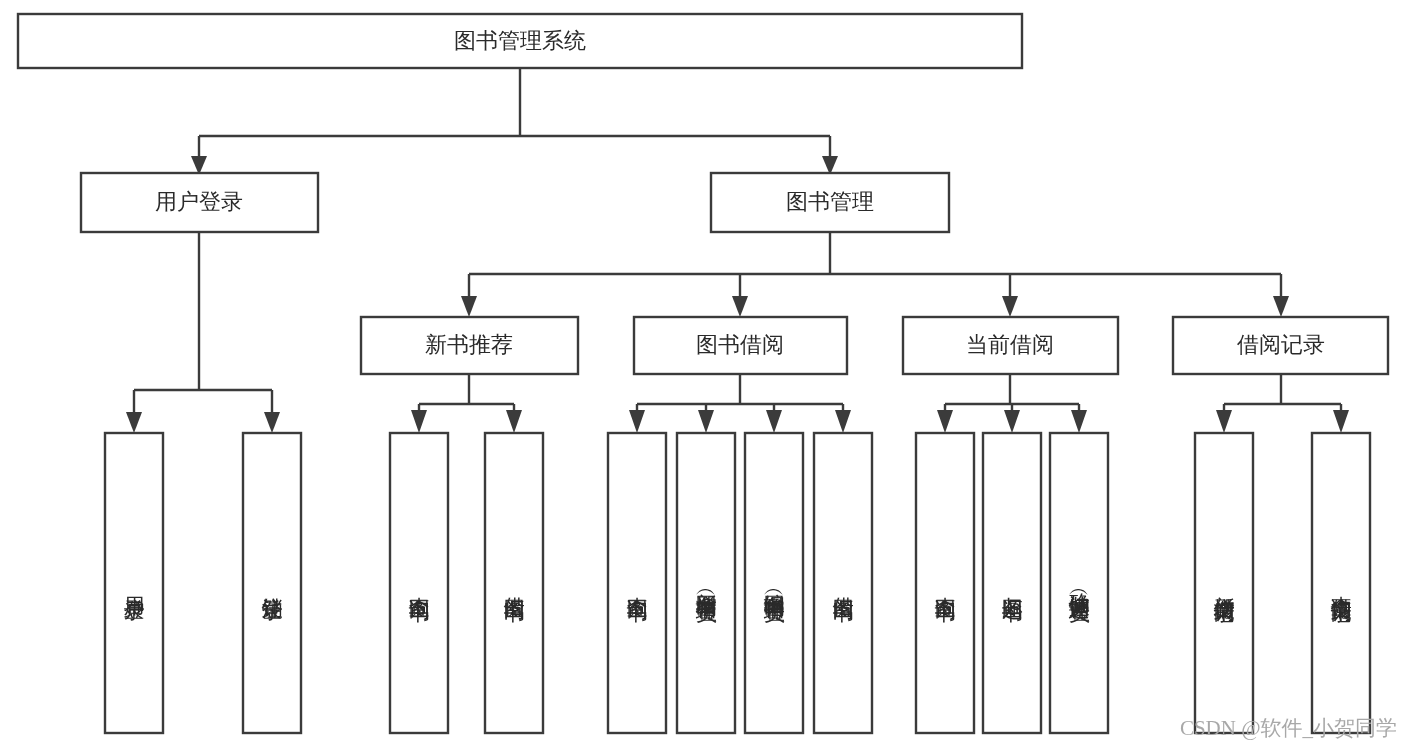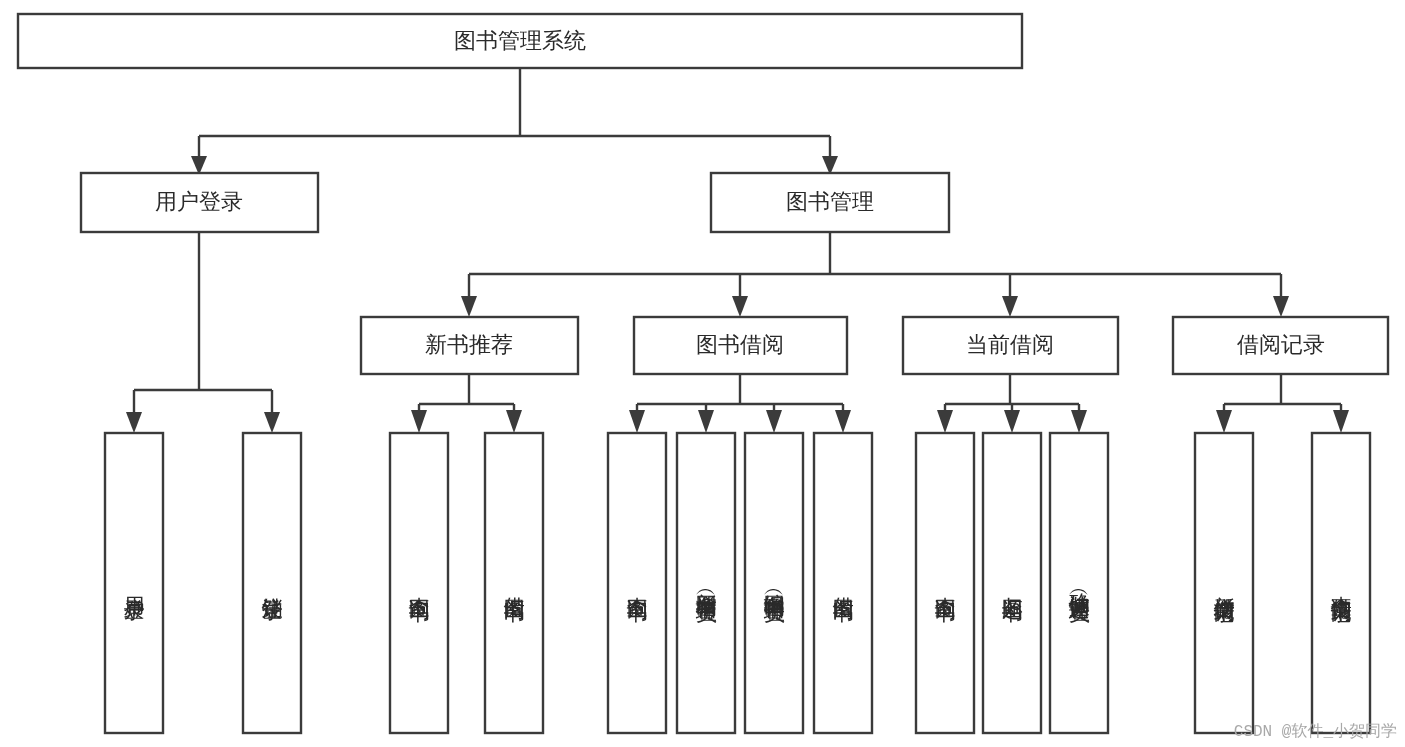--- a/index.html
+++ b/index.html
@@ -63,22 +63,22 @@
     align-items: center;
     justify-content: center;
     white-space: nowrap;
     pointer-events: none;
     user-select: none;
   }
   .watermark {
     position: absolute;
     right: 8px;
     bottom: 5px;
-    font-family: Liberation Mono, monospace;
-    font-size: 16px;
+    font-family: Liberation Serif, serif;
+    font-size: 21px;
     color: #a8a8a8;
     white-space: nowrap;
     user-select: none;
   }
 </style>
 </head>
 <body>
 
 <div id="diagram-root">
 

